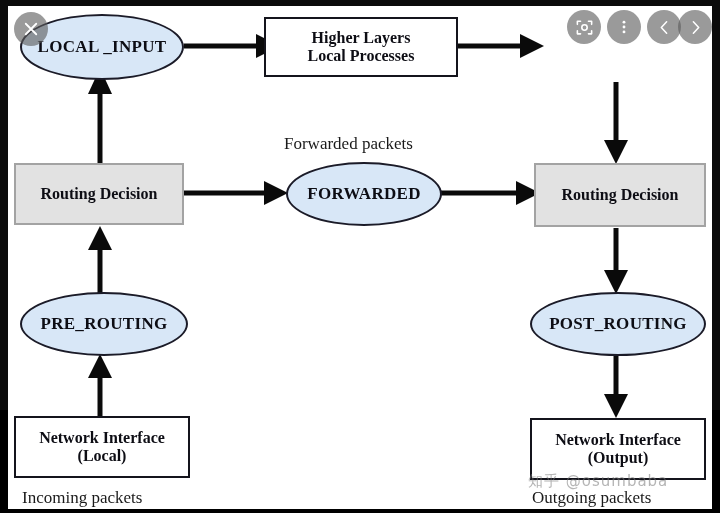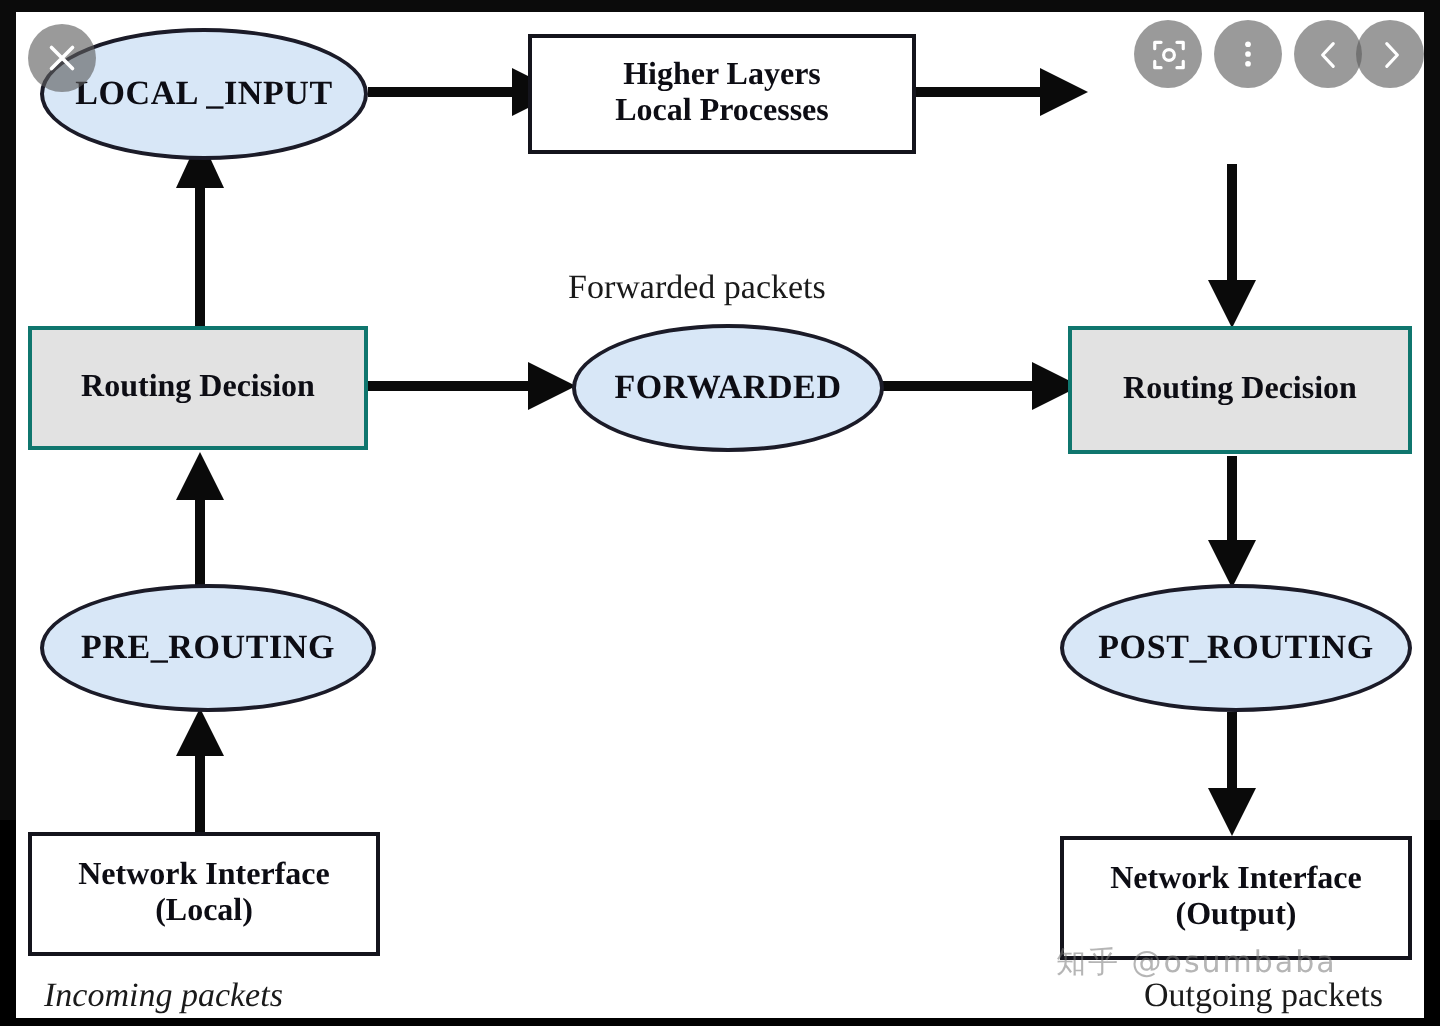--- a/index.html
+++ b/index.html
@@ -55,21 +55,21 @@
   }
 
   .box-plain {
     background: #ffffff;
     border: 2px solid #14141c;
     font-weight: bold;
   }
 
   .box-gray {
     background: #e2e2e2;
-    border: 2px solid #0f766e;
+    border: 2px solid #a3a3a3;
     font-weight: bold;
     font-family: Liberation Serif, serif;
   }
 
   .caption {
     position: absolute;
     color: #1a1a1a;
     font-weight: normal;
     white-space: nowrap;
   }
@@ -218,23 +218,23 @@
     <div class="node box-plain" style="left:6px; top:410px; width:176px; height:62px; font-size:16px; flex-direction:column;">
       <span>Network Interface</span>
       <span>(Local)</span>
     </div>
 
     <div class="node box-plain" style="left:522px; top:412px; width:176px; height:62px; font-size:16px; flex-direction:column;">
       <span>Network Interface</span>
       <span>(Output)</span>
     </div>
 
-    <div class="caption" style="left:14px; top:482px; font-size:17px;font-style:italic;">Incoming packets</div>
-
-    <div class="caption" style="left:524px; top:482px; font-size:17px;margin-left:40px;">Outgoing packets</div>
+    <div class="caption" style="left:14px; top:482px; font-size:17px;">Incoming packets</div>
+
+    <div class="caption" style="left:524px; top:482px; font-size:17px;">Outgoing packets</div>
 
     <div id="watermark">知乎 @osumbaba</div>
 
   </div>
 
   <button class="ctrl" id="close-btn" aria-label="Close">
     <span>
       <svg width="18" height="18" viewBox="0 0 24 24">
         <path d="M5 5 L19 19 M19 5 L5 19" stroke="#ffffff" stroke-width="2.4" stroke-linecap="round" fill="none"></path>
       </svg>

